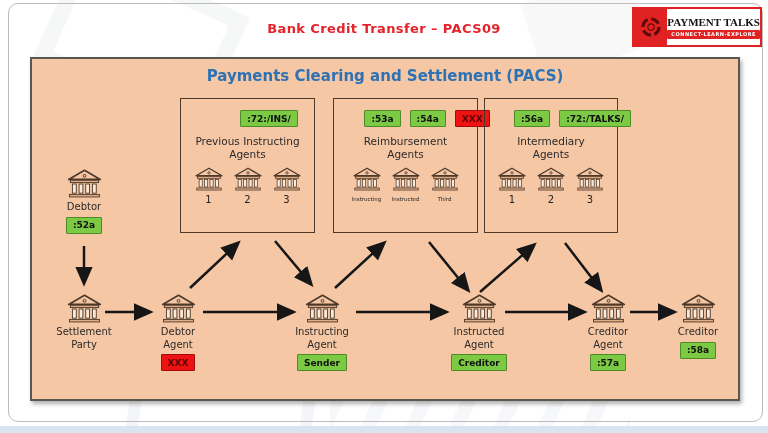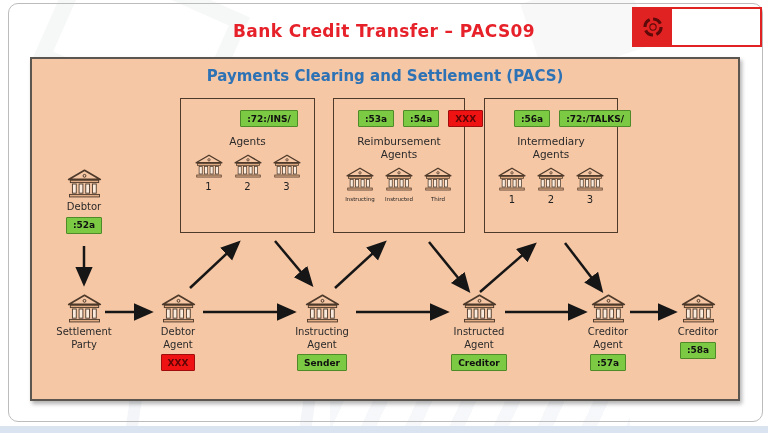--- a/index.html
+++ b/index.html
@@ -12,21 +12,21 @@
   .wm1{left:50px;top:-25px;width:150px;height:95px;border:16px solid rgba(110,115,125,0.06);transform:rotate(24deg);}
   .wm2{left:530px;top:-15px;width:110px;height:80px;background:rgba(110,115,125,0.05);transform:rotate(-18deg);}
   .wm3{left:130px;bottom:-18px;width:160px;height:70px;border:12px solid rgba(90,110,150,0.07);transform:rotate(8deg);}
   .wm4{left:330px;bottom:-5px;width:300px;height:40px;
        background:repeating-linear-gradient(115deg,rgba(90,110,160,0.05) 0 14px,rgba(0,0,0,0) 14px 40px);}
   .frame{position:absolute;left:8px;top:3px;right:5px;bottom:11px;
          border:1.5px solid #bcbcbc;border-radius:10px;pointer-events:none;}
   .bottom-strip{position:absolute;left:0;right:0;bottom:0;height:7px;background:#d9e4f0;}
 
   .header-title{position:absolute;top:21px;left:0;width:100%;text-align:center;
-    color:#e62129;font-size:17px;font-weight:bold;letter-spacing:0.4px;}
+    color:#e62129;font-size:13px;font-weight:bold;letter-spacing:0.4px;}
 
   
   .logo{position:absolute;top:7px;left:632px;width:130px;height:40px;
         border:2px solid #e02222;background:#fff;display:flex;box-sizing:border-box;}
   .logo-emblem{width:38px;background:#e02222;display:flex;align-items:center;justify-content:center;}
   .logo-emblem svg{width:28px;height:28px;}
   .logo-right{flex:1;display:flex;flex-direction:column;align-items:center;justify-content:center;gap:2px;}
   .logo-name{font-family:"Liberation Serif",serif;font-weight:bold;font-size:11px;color:#131313;white-space:nowrap;}
   .logo-tagline{background:#e02222;color:#fff;font-size:5px;font-weight:bold;
                 padding:1.5px 4px;letter-spacing:0.5px;white-space:nowrap;border-radius:1px;}
@@ -37,21 +37,21 @@
          box-shadow:2px 3px 4px rgba(0,0,0,0.3);}
   .panel-title{position:absolute;top:8px;left:0;width:100%;text-align:center;
                color:#2d72b5;font-size:15px;font-weight:bold;}
 
   .arrows{position:absolute;left:0;top:0;width:706px;height:340px;pointer-events:none;}
 
   
   .tbox{position:absolute;top:39px;height:135px;border:1.5px solid #4d3a2b;
         box-sizing:border-box;display:flex;flex-direction:column;align-items:center;padding-top:11px;}
   .tbox-prev{left:148px;width:135px;}
-  .tbox-reimb{left:301px;width:132px;}
+  .tbox-reimb{left:301px;width:145px;}
   .tbox-inter{left:452px;width:134px;}
   .tagrow{display:flex;gap:9px;align-items:center;padding-left:43px;}
   .tag{font-size:9px;font-weight:bold;color:#101010;padding:2.5px 6px;
        border:1.2px solid #4e8a28;background:#7cc944;border-radius:1px;white-space:nowrap;}
   .tag.red{background:#ef1212;border-color:#9f0d0d;color:#5c0505;}
   .btitle{margin-top:8px;text-align:center;font-size:10.5px;line-height:1.25;color:#2a2a2a;}
   .btitle span{display:block;}
   .bankrow{display:flex;gap:5px;margin-top:6px;align-items:flex-end;}
   .bankcol{display:flex;flex-direction:column;align-items:center;width:34px;}
   .bank{display:block;}
@@ -86,20 +86,24 @@
 <div class="frame"></div>
 
 <div class="header-title">Bank Credit Transfer – PACS09</div>
 
 <div class="logo">
   <div class="logo-emblem">
     <svg viewBox="0 0 40 40">
       <circle cx="20" cy="20" r="11.5" fill="none" stroke="#5d0a0a" stroke-width="4.5" stroke-dasharray="13 5"></circle>
       <circle cx="20" cy="20" r="4.5" fill="none" stroke="#5d0a0a" stroke-width="1.5"></circle>
     </svg>
+  </div>
+  <div class="logo-right">
+    <div class="logo-name">PAYMENT TALKS</div>
+    <div class="logo-tagline">CONNECT-LEARN-EXPLORE</div>
   </div>
 </div>
 
 <div class="panel">
   <div class="panel-title">Payments Clearing and Settlement (PACS)</div>
 
   <svg class="arrows" viewBox="0 0 706 340">
     <defs>
       <marker id="ah" markerWidth="9" markerHeight="8" refX="6.5" refY="3.5" orient="auto">
         <path d="M0,0 L8,3.5 L0,7 Z" fill="#161616"></path>
@@ -119,20 +123,21 @@
       <line x1="448" y1="233" x2="502" y2="186" marker-end="url(#ah)"></line>
       <line x1="533" y1="184" x2="569" y2="231" marker-end="url(#ah)"></line>
     </g>
   </svg>
 
   <div class="tbox tbox-prev">
     <div class="tagrow">
       <span class="tag">:72:/INS/</span>
     </div>
     <div class="btitle">
+      <span>Previous Instructing</span>
       <span>Agents</span>
     </div>
     <div class="bankrow">
       <div class="bankcol">
         <span class="bank bank-sm">
             <svg viewBox="0 0 44 36">
               <path d="M22 1.5 L41 12.5 H3 Z" fill="#f6c7a5" stroke="#4d3a2b" stroke-width="2" stroke-linejoin="round"></path>
               <circle cx="22" cy="8.2" r="1.7" fill="none" stroke="#4d3a2b" stroke-width="1.2"></circle>
               <rect x="5" y="13.5" width="34" height="2.8" fill="#e2ad85" stroke="#4d3a2b" stroke-width="1.1"></rect>
               <rect x="7.5" y="18" width="4.6" height="11" fill="#faeadb" stroke="#4d3a2b" stroke-width="1.1"></rect>

